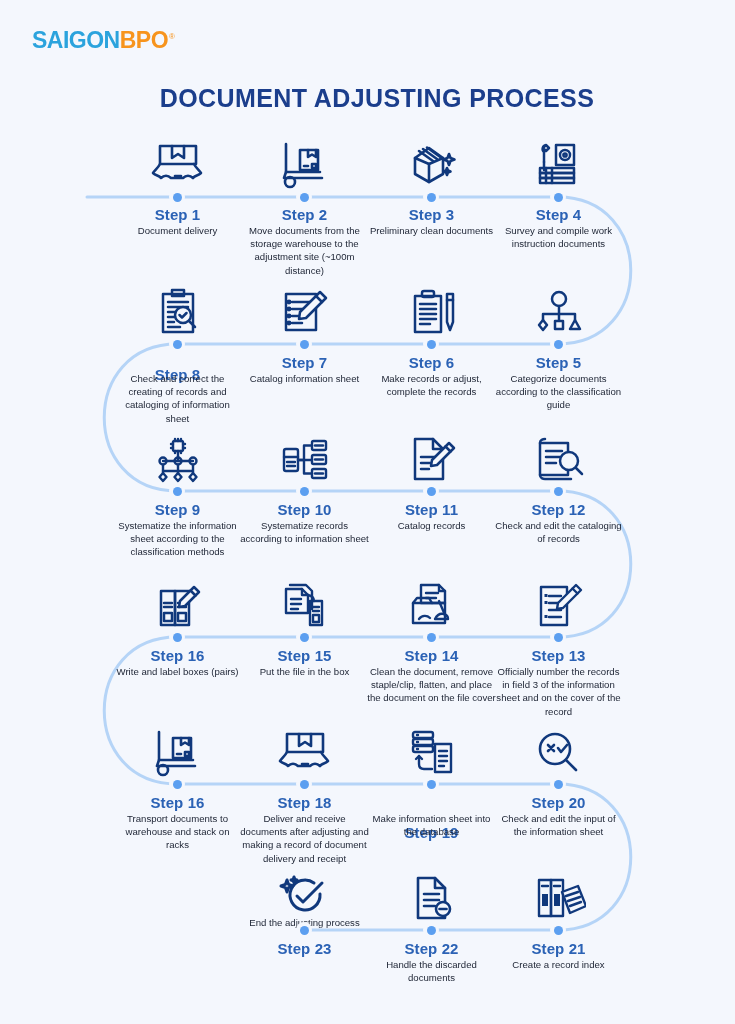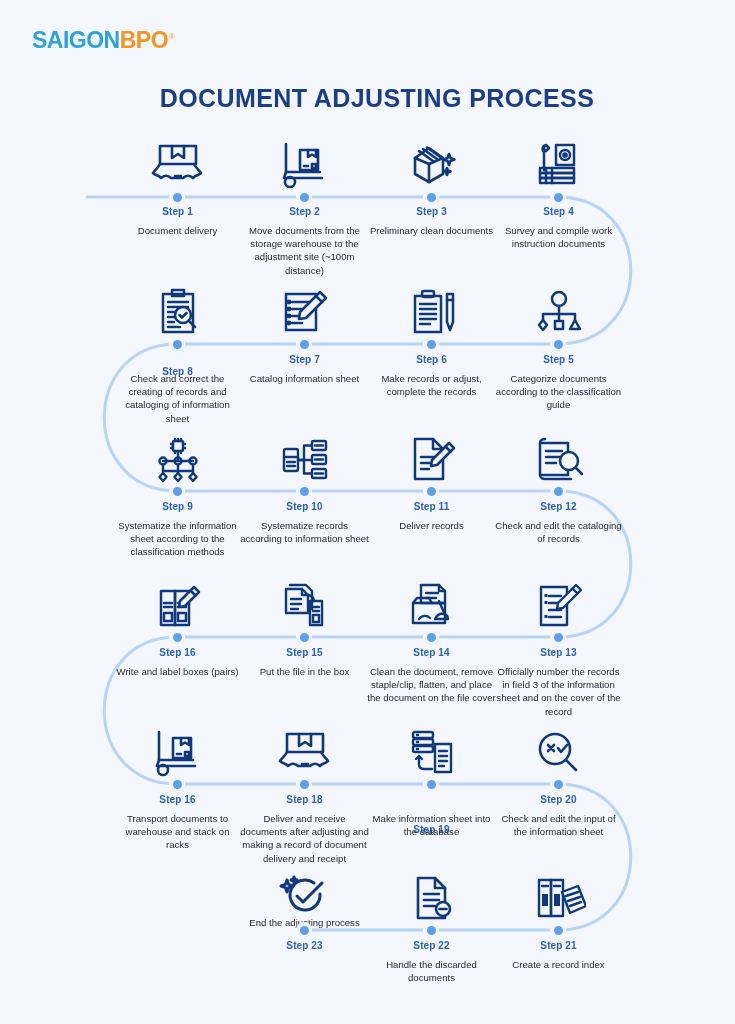--- a/index.html
+++ b/index.html
@@ -36,21 +36,21 @@
   
   .row { position: absolute; left: 0; width: 735px; }
   .cell { position: absolute; width: 127px; text-align: center; }
   .icon-wrap {
     position: absolute; width: 127px; height: 56px;
     display: flex; align-items: flex-end; justify-content: center;
   }
   .icon-wrap svg { display: block; }
   .step-title {
     position: absolute; width: 127px; text-align: center;
-    font-size: 10px; font-weight: 700; color: #2b62b5;
+    font-size: 15px; font-weight: 700; color: #2b62b5;
     font-family: "Liberation Sans", sans-serif; letter-spacing: 0.1px;
   }
   .step-desc {
     position: absolute; width: 129px; left: -1px; text-align: center;
     font-size: 9.6px; line-height: 13.2px; color: #1c2333;
     font-family: "Liberation Sans", sans-serif;
   }
   
   .dot {
     position: absolute; width: 16px; height: 16px; border-radius: 50%;
@@ -321,21 +321,21 @@
             <g fill="none" stroke="#10387c" stroke-width="2.5" stroke-linejoin="round" stroke-linecap="round">
           <path d="M10 4h18l10 10v30H10z"></path>
               <path d="M28 4v10h10"></path>
           <path d="M16 22h14M16 28h12M16 34h8"></path>
           <path d="M44 8l5 5-17 17-6 1 1-6z" fill="#f4f7fd"></path>
           <path d="M40.5 11.5l5 5"></path>
             </g>
           </svg>
       </div>
       <div class="step-title" style="top:501px">Step 11</div>
-      <div class="step-desc" style="top:519px">Deliver records</div>
+      <div class="step-desc" style="top:519px">Catalog records</div>
       <div class="dot" style="left:55px; top:483px">
           <i></i>
         </div>
     </div>
 
     <div class="cell" style="left:495px">
       <div class="icon-wrap" style="top:429px">
         <svg width="54" height="50" viewBox="0 0 54 50">
             <g fill="none" stroke="#10387c" stroke-width="2.5" stroke-linejoin="round" stroke-linecap="round">
           <path d="M8 8h28v32H8z"></path>

